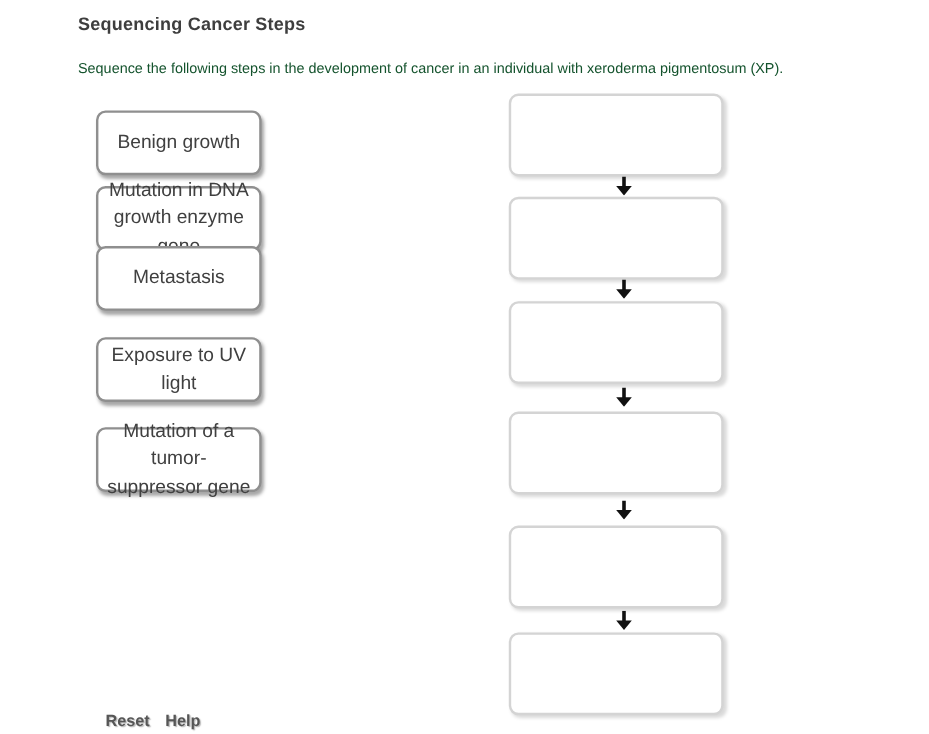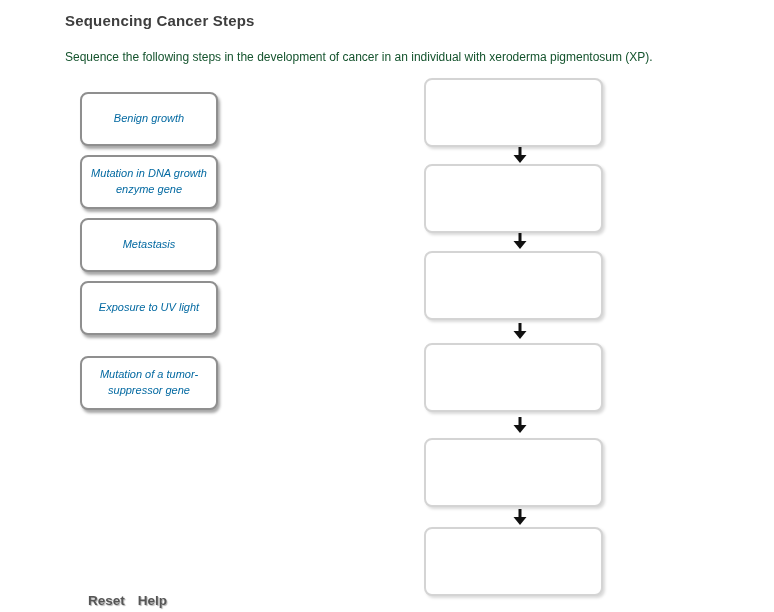--- a/index.html
+++ b/index.html
@@ -45,28 +45,27 @@
     border-radius: 8px;
     box-shadow: 2px 3px 3px rgba(0,0,0,0.35);
     display: flex;
     align-items: center;
     justify-content: center;
     text-align: center;
     padding: 0 6px;
     cursor: grab;
   }
   .card span {
-    font-size: 11px;
+    font-size: 16px;
     line-height: 1.45;
-    color: #0369a1;
-    font-style: italic;
+    color: #404040;
   }
   .card:nth-of-type(1) { top: 92px; }
   .card:nth-of-type(2) { top: 155px; }
-  .card:nth-of-type(3) { top: 218px; text-align: center; }
+  .card:nth-of-type(3) { top: 205px; text-align: center; }
   .card:nth-of-type(4) { top: 281px; }
   .card:nth-of-type(5) { top: 356px; }
   .card:nth-of-type(6) { top: 407px; }
   
   .slot {
     position: absolute;
     left: 424px;
     width: 179px;
     height: 69px;
     box-sizing: border-box;

